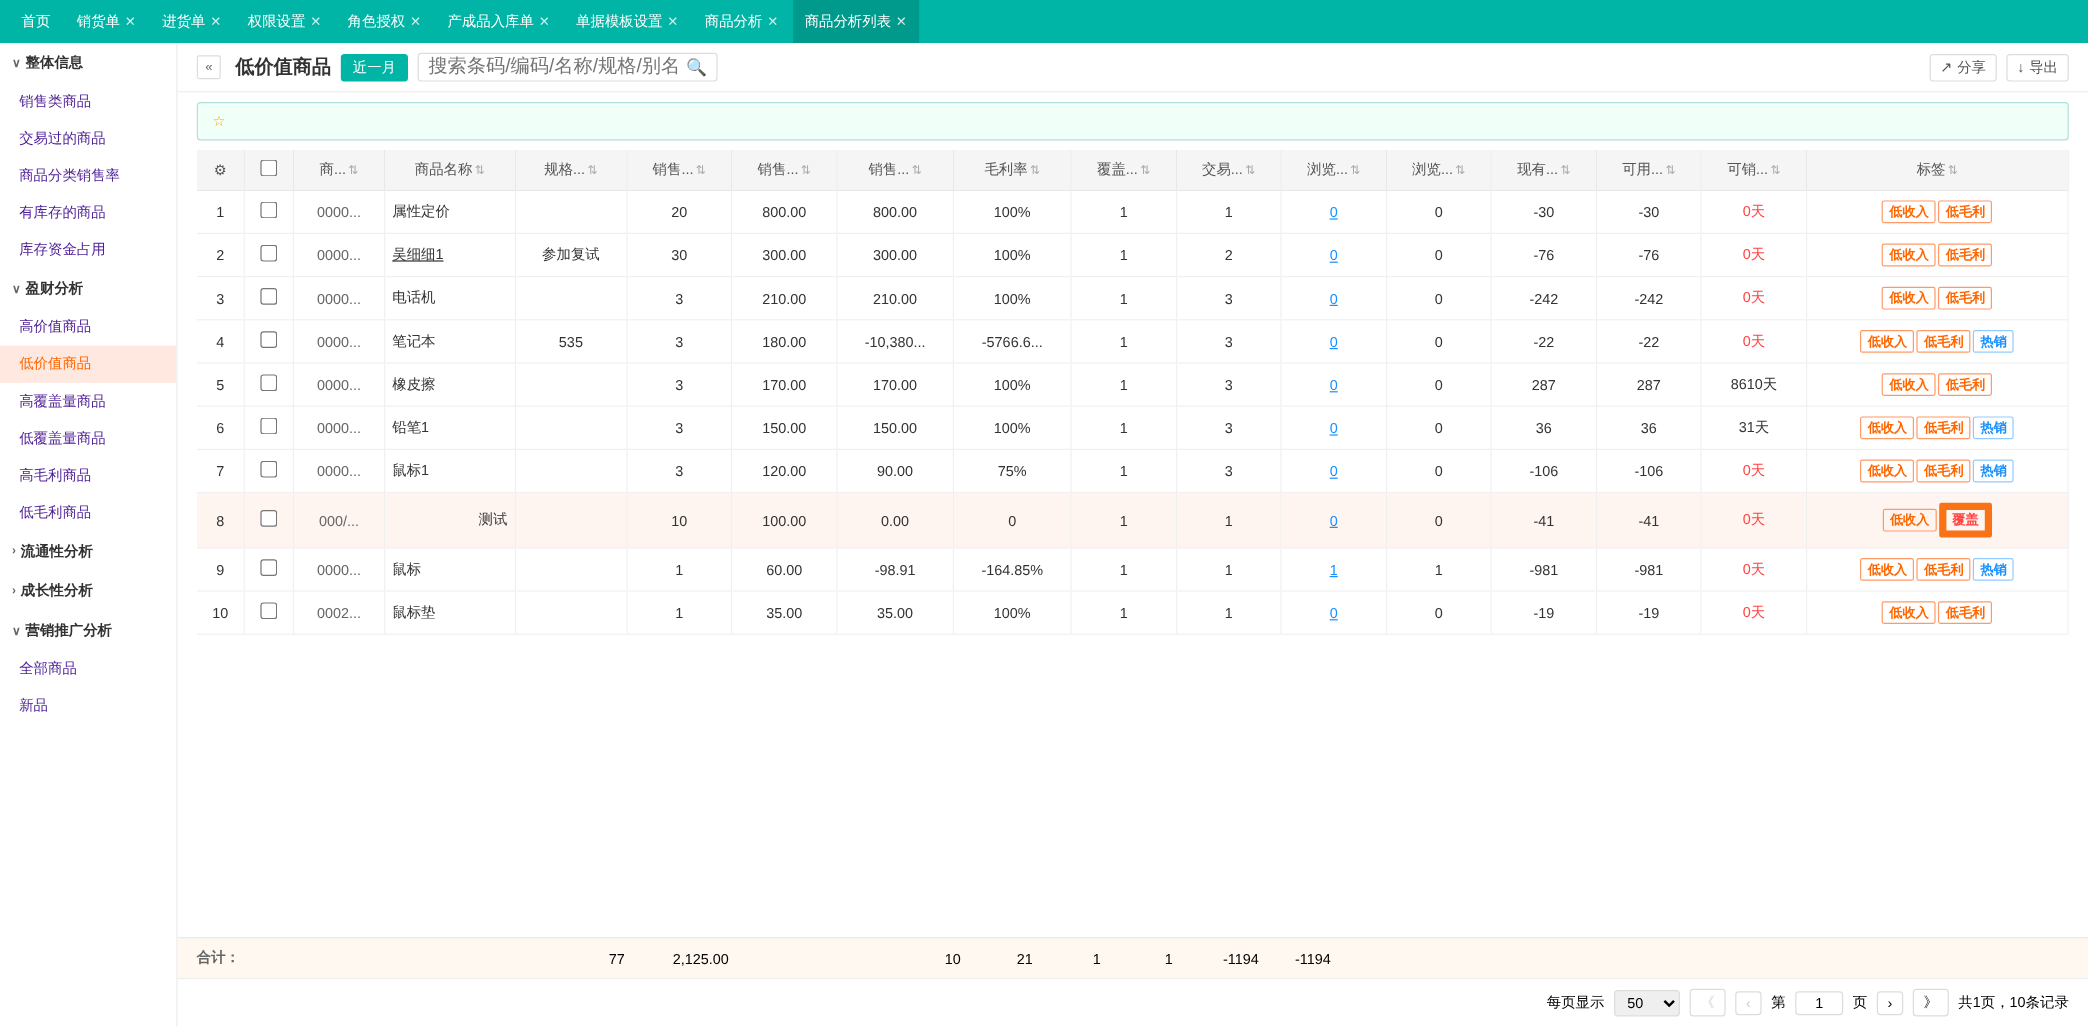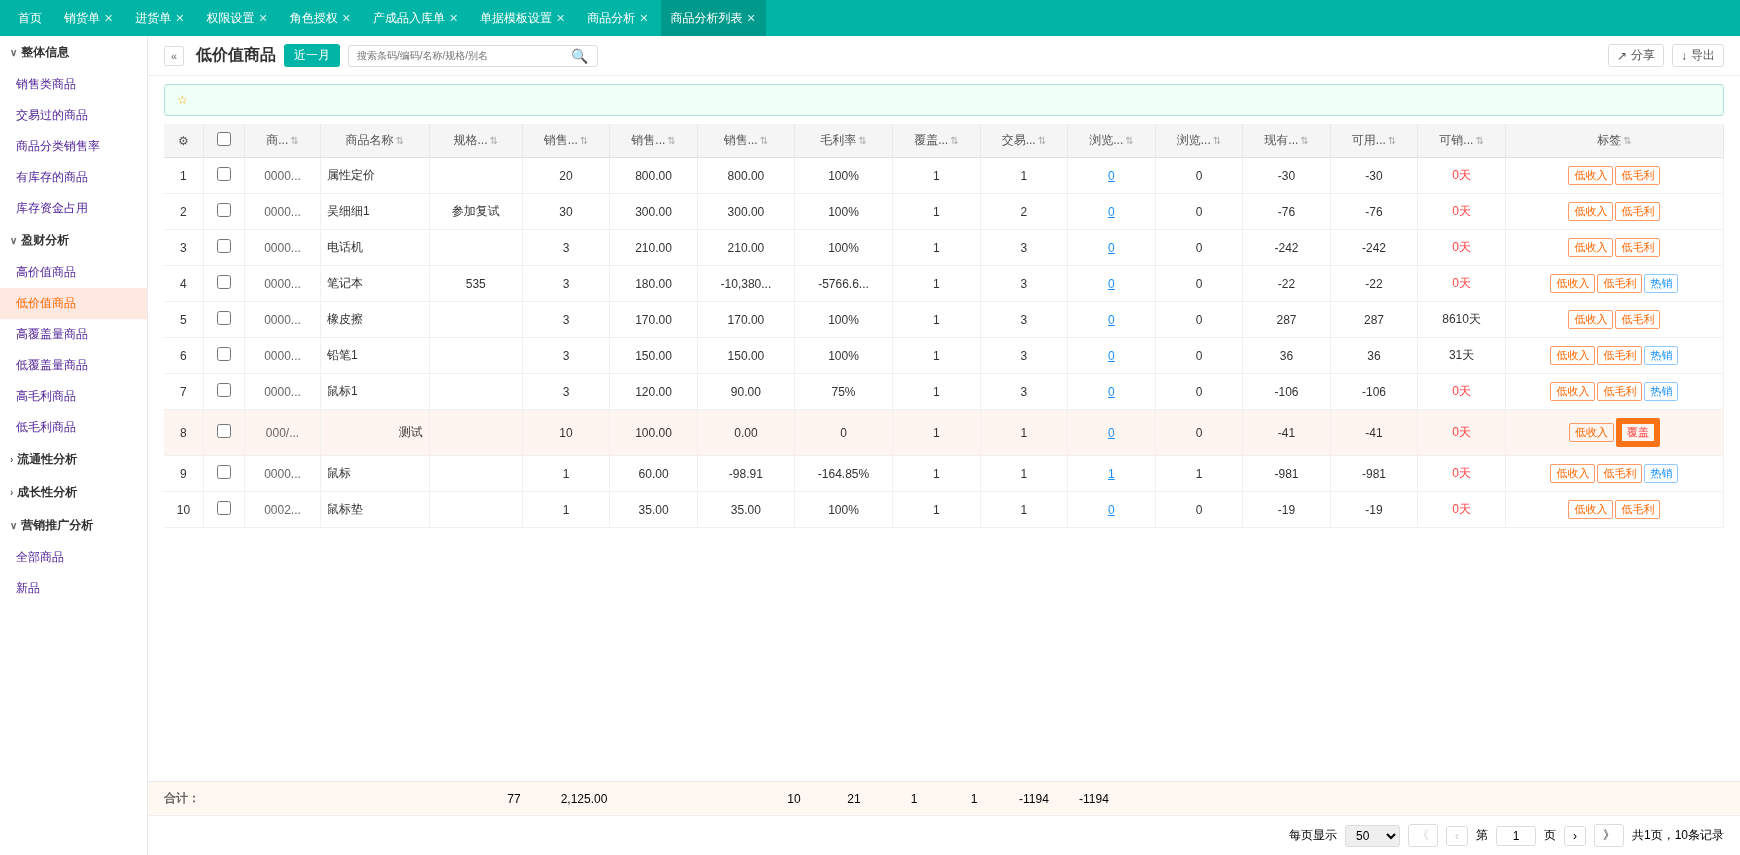--- a/index.html
+++ b/index.html
@@ -96,21 +96,21 @@
       align-items: center;
       border: 1px solid #ddd;
       border-radius: 3px;
       padding: 2px 8px;
       flex: 1;
       max-width: 250px;
     }
     .search-box input {
       border: none;
       outline: none;
-      font-size: 10px;
+      font-size: 16px;
       color: #0f172a;
       width: 100%;
     }
     .search-icon { color: #f5a623; font-size: 14px; cursor: pointer; }
     .spacer { flex: 1; }
     .action-btn {
       display: flex;
       align-items: center;
       gap: 4px;
       color: #555;
@@ -173,20 +173,21 @@
       color: #333;
       border-right: 1px solid #f0f0f0;
       white-space: nowrap;
     }
     .tag {
       display: inline-block;
       padding: 1px 5px;
       border-radius: 2px;
       font-size: 11px;
       margin: 1px;
+      font-weight: bold;
     }
     .tag-orange { color: #ff6600; border: 1px solid #ff9966; }
     .tag-red { color: #ff4444; border: 6px solid #f97316; }
     .tag-blue { color: #1890ff; border: 1px solid #91caff; }
     .link { color: #1890ff; text-decoration: underline; cursor: pointer; }
     .text-red { color: #ff4444; }
     .checkbox { width: 14px; height: 14px; cursor: pointer; }
 
     
     .table-footer {
@@ -428,21 +429,21 @@
       <td>0</td>
       <td>-30</td>
       <td>-30</td>
       <td class="text-red">0天</td>
       <td><span class="tag tag-orange">低收入</span><span class="tag tag-orange">低毛利</span></td>
     </tr>
             <tr>
       <td>2</td>
       <td><input type="checkbox" class="checkbox" style=""></td>
       <td style="color:#666;">0000...</td>
-      <td style="text-align:left;">吴细细1</td>
+      <td style="text-align:left;text-decoration:underline;">吴细细1</td>
       <td>参加复试</td>
       <td>30</td>
       <td>300.00</td>
       <td>300.00</td>
       <td>100%</td>
       <td>1</td>
       <td>2</td>
       <td><span class="link">0</span></td>
       <td>0</td>
       <td>-76</td>

